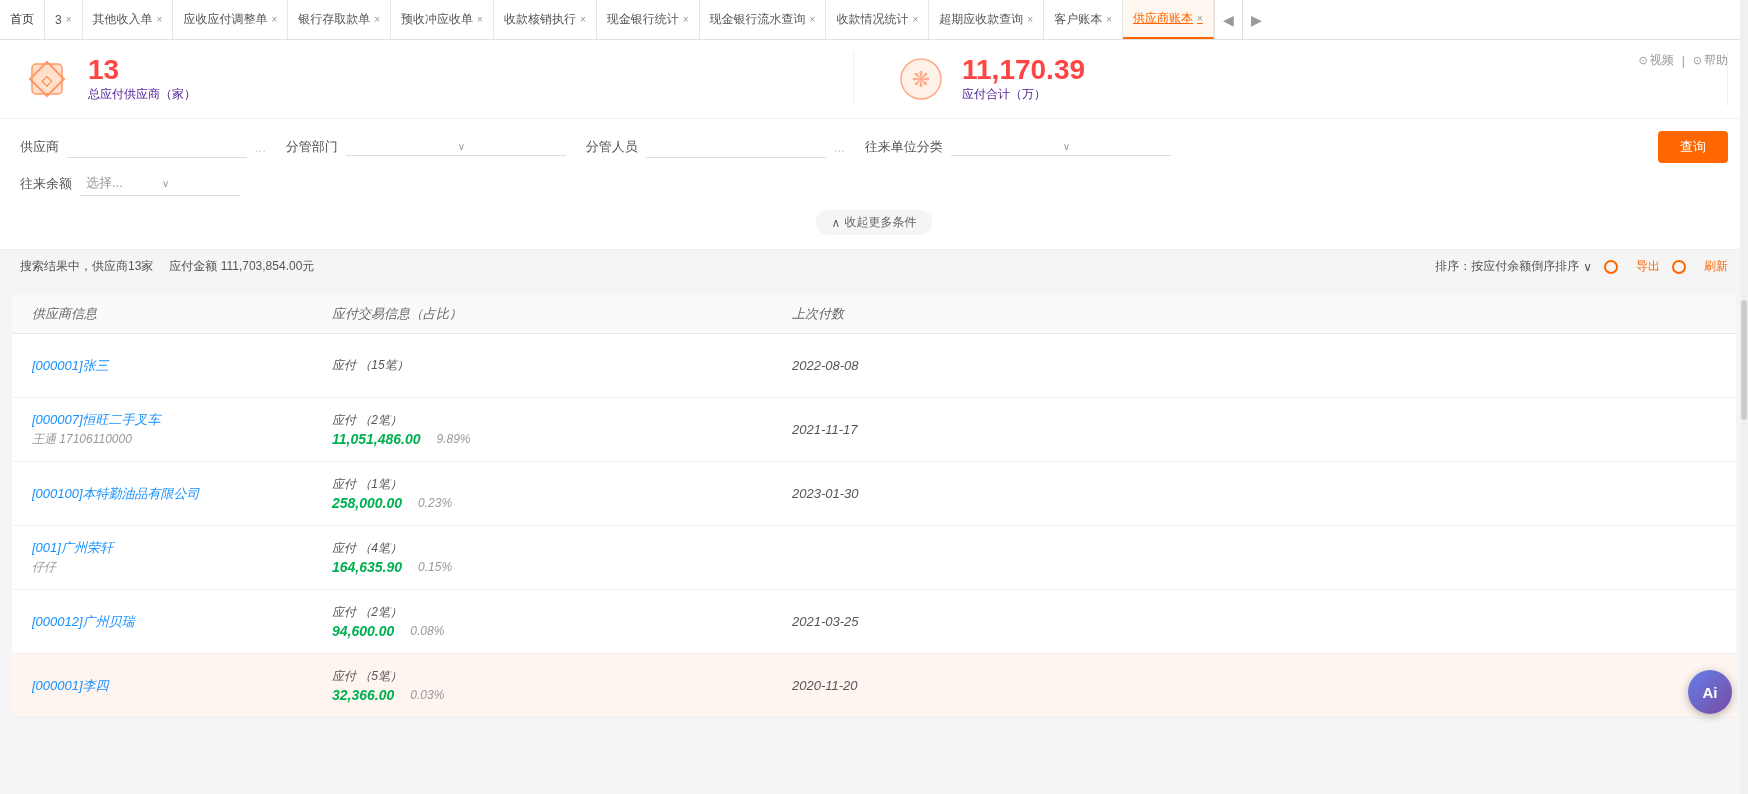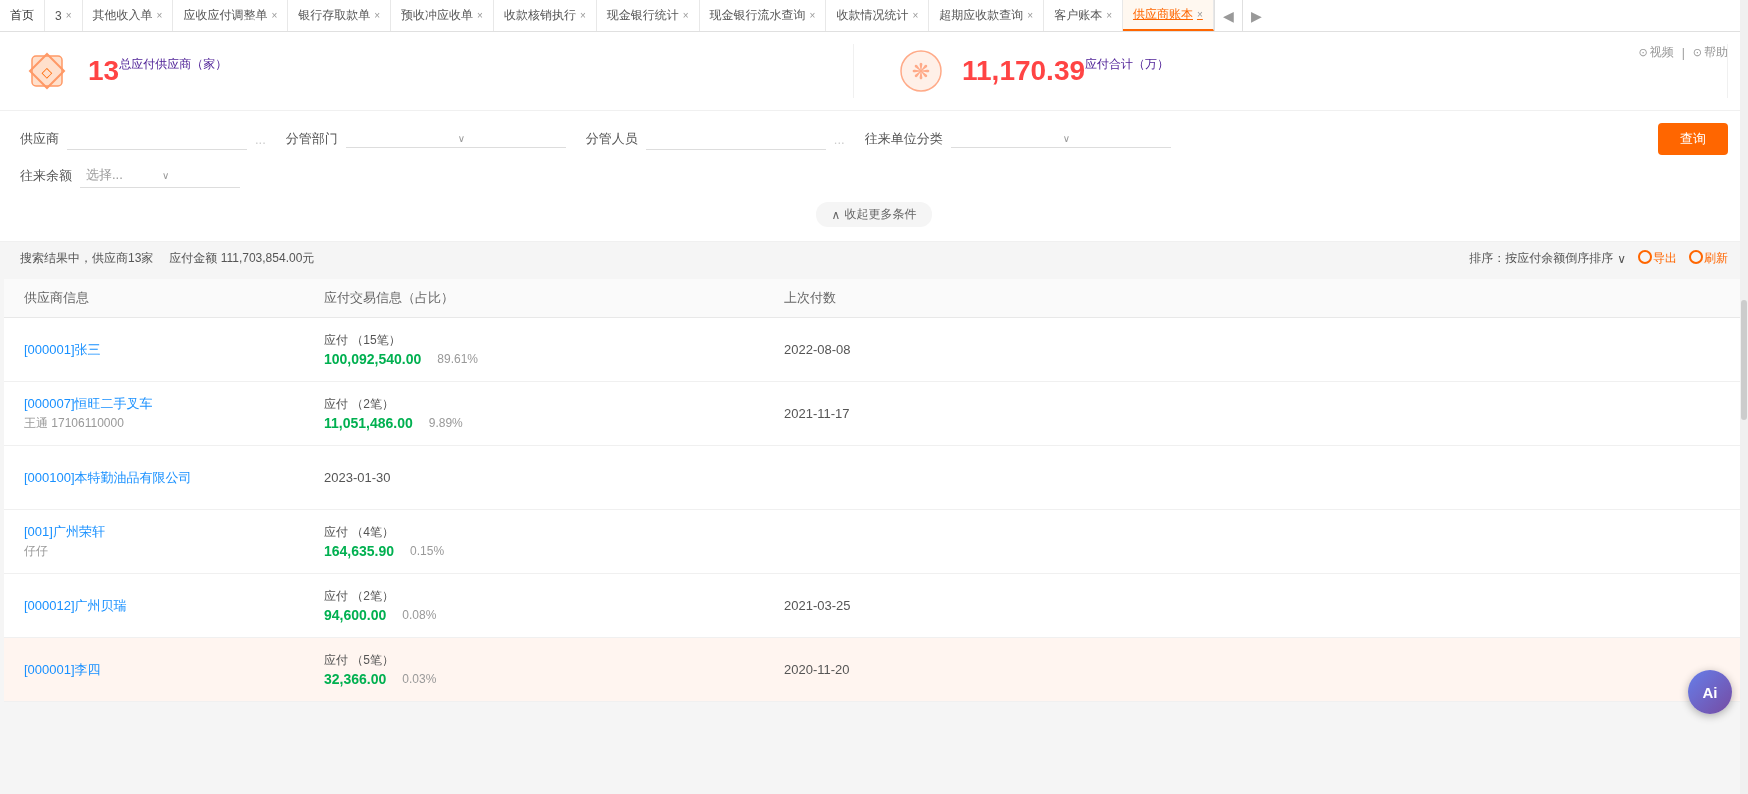--- a/index.html
+++ b/index.html
@@ -4,21 +4,21 @@
   <style>
     * { box-sizing: border-box; margin: 0; padding: 0; }
     body { font-family: 'Microsoft YaHei', Arial, sans-serif; font-size: 13px; background: #f5f5f5; color: #333; overflow-x: hidden; }
 
     
     .top-nav {
       display: flex;
       align-items: center;
       background: #fff;
       border-bottom: 1px solid #e0e0e0;
-      height: 32px;
+      height: 40px;
       overflow: hidden;
     }
     .nav-tab {
       display: inline-flex;
       align-items: center;
       padding: 0 10px;
       height: 100%;
       white-space: nowrap;
       cursor: pointer;
       font-size: 12px;
@@ -60,21 +60,21 @@
     }
     .stat-block:last-child { border-right: none; }
     .stat-icon {
       width: 54px;
       height: 54px;
       display: flex;
       align-items: center;
       justify-content: center;
     }
     .stat-icon svg { width: 50px; height: 50px; }
-    .stat-text { display: flex; }
+    .stat-text { display: flex; flex-direction: column; }
     .stat-number { font-size: 28px; font-weight: bold; color: #ff4444; line-height: 1.1; }
     .stat-label { font-size: 12px; color: #4c1d95; }
     .top-right-links {
       position: absolute;
       right: 20px;
       top: 12px;
       font-size: 12px;
       color: #666;
       display: flex;
       gap: 8px;
@@ -160,31 +160,32 @@
       justify-content: space-between;
       font-size: 12px;
       color: #555;
     }
     .result-info { display: flex; gap: 16px; }
     .result-actions { display: flex; align-items: center; gap: 12px; color: #555; }
     .result-actions .sort-select {
       display: flex; align-items: center; gap: 4px; cursor: pointer;
     }
     .result-actions .action-btn {
-      display: flex; gap: 1px; cursor: pointer; color: #ff6600;
+      display: flex; align-items: center; gap: 18px; cursor: pointer; color: #ff6600;
     }
     .result-actions .action-btn .circle-icon {
       width: 14px; height: 14px; border: 2px solid #ff6600;
       border-radius: 50%; display: inline-block;
     }
 
     
     .table-container {
       background: #fff;
-      margin: 4px;
+      margin: 12px;
+      font-style: italic;
     }
     .table-header {
       display: flex;
       background: #fafafa;
       border-bottom: 1px solid #e8e8e8;
       padding: 10px 20px;
       font-size: 13px;
       color: #666;
       font-weight: 500;
     }
@@ -442,24 +443,20 @@
       <div class="table-row">
     <div class="col-supplier">
       <div class="supplier-name">
         <a>[000001]张三</a>
       </div>
 
     </div>
     <div class="col-transaction">
       <div class="transaction-info">
         <div class="trans-label">应付 （15笔）</div>
-        <div class="trans-row">
-          <span class="trans-amount">100,092,540.00</span>
-          <span class="trans-pct">89.61%</span>
-        </div>
       </div>
     </div>
     <div class="col-lastpay">
       <span class="last-pay">2022-08-08</span>
     </div>
   </div>
       <div class="table-row">
     <div class="col-supplier">
       <div class="supplier-name">
         <a>[000007]恒旺二手叉车</a>
@@ -479,20 +476,29 @@
       <span class="last-pay">2021-11-17</span>
     </div>
   </div>
       <div class="table-row">
     <div class="col-supplier">
       <div class="supplier-name">
         <a>[000100]本特勤油品有限公司</a>
       </div>
 
     </div>
+    <div class="col-transaction">
+      <div class="transaction-info">
+        <div class="trans-label">应付 （1笔）</div>
+        <div class="trans-row">
+          <span class="trans-amount">258,000.00</span>
+          <span class="trans-pct">0.23%</span>
+        </div>
+      </div>
+    </div>
     <div class="col-lastpay">
       <span class="last-pay">2023-01-30</span>
     </div>
   </div>
       <div class="table-row">
     <div class="col-supplier">
       <div class="supplier-name">
         <a>[001]广州荣轩</a>
       </div>
       <div class="supplier-sub">仔仔</div>

